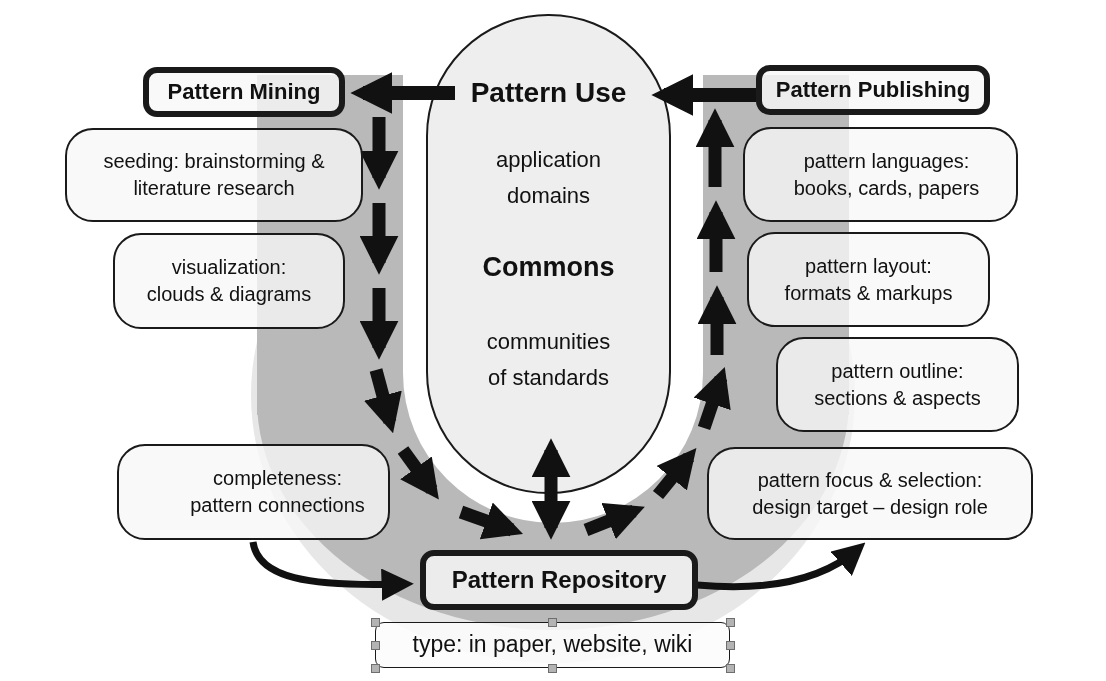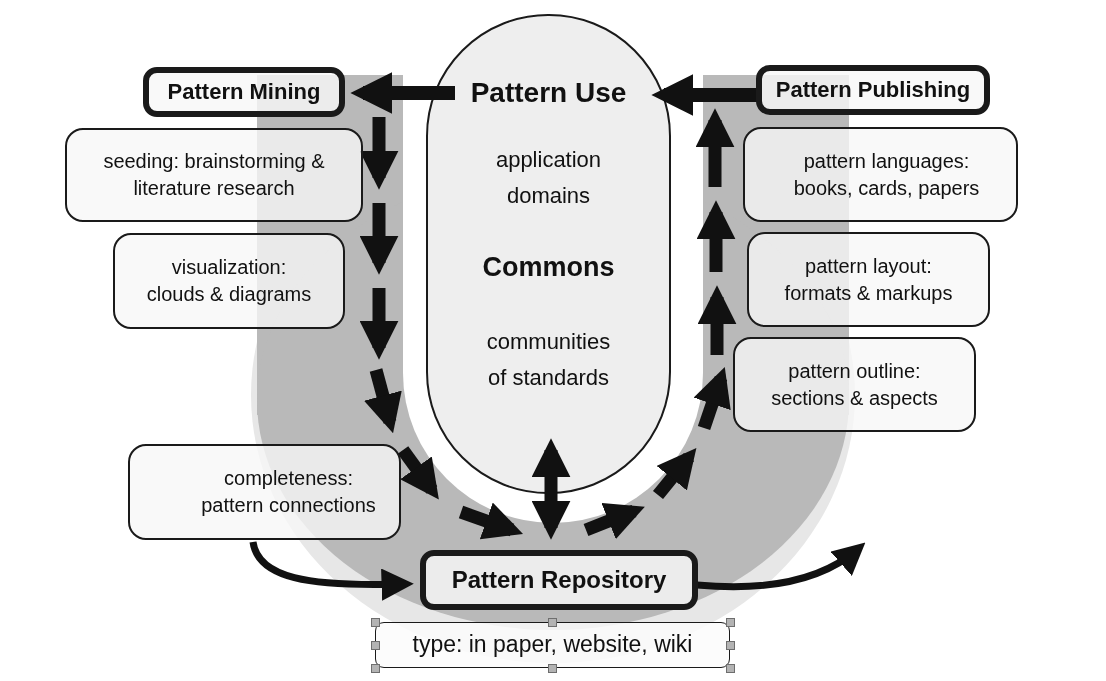--- a/index.html
+++ b/index.html
@@ -10,21 +10,21 @@
   }
   #bg-svg{position:absolute;left:0;top:0;width:1106px;height:681px;}
   .halo{fill:#e7e7e7;}
   .band{fill:#b9b9b9;}
   .gap{fill:#ffffff;}
   .hub{fill:#eeeeee;stroke:#1a1a1a;stroke-width:2;}
   .flow{stroke:#111111;fill:none;}
   .node{
     position:absolute;display:flex;align-items:center;justify-content:center;
     text-align:center;white-space:pre-line;box-sizing:border-box;
-    background:rgba(247,247,247,0.78);border:2.5px solid #1a1a1a;border-radius:18px;
+    background:rgba(247,247,247,0.78);border:2.5px solid #1a1a1a;border-radius:28px;
     font-size:20px;line-height:1.35;
   }
   .node.title{
     border-width:6px;border-radius:14px;font-weight:bold;font-size:22px;
     background:rgba(248,248,248,0.82);
   }
   .hub-text{
     position:absolute;left:427px;width:243px;display:flex;align-items:center;
     justify-content:center;text-align:center;white-space:pre-line;
   }
@@ -96,29 +96,31 @@
 of standards</div>
 
   <div class="node title" style="left:143px;top:67px;width:202px;height:50px;">Pattern Mining</div>
   <div class="node title" style="left:756px;top:65px;width:234px;height:50px;">Pattern Publishing</div>
   <div class="node title" style="left:420px;top:550px;width:278px;height:60px;font-size:24px;">Pattern Repository</div>
 
   <div class="node" style="left:65px;top:128px;width:298px;height:94px;">seeding: brainstorming &amp;
 literature research</div>
   <div class="node" style="left:113px;top:233px;width:232px;height:96px;">visualization:
 clouds &amp; diagrams</div>
-  <div class="node" style="left:128px;top:444px;width:273px;height:96px;padding-left:48px;">completeness:
+  <div class="node" style="left:117px;top:444px;width:273px;height:96px;padding-left:48px;">completeness:
 pattern connections</div>
 
   <div class="node" style="left:743px;top:127px;width:275px;height:95px;padding-left:12px;">pattern languages:
 books, cards, papers</div>
   <div class="node" style="left:747px;top:232px;width:243px;height:95px;">pattern layout:
 formats &amp; markups</div>
-  <div class="node" style="left:733px;top:337px;width:243px;height:95px;">pattern outline:
+  <div class="node" style="left:776px;top:337px;width:243px;height:95px;">pattern outline:
 sections &amp; aspects</div>
+  <div class="node" style="left:707px;top:447px;width:326px;height:93px;">pattern focus &amp; selection:
+design target – design role</div>
 
   <div class="node" style="left:375px;top:622px;width:355px;height:46px;border-width:1.5px;border-radius:9px;font-size:23px;background:rgba(252,252,252,0.85);">type: in paper, website, wiki</div>
 
   <div class="handle" style="left:371px;top:618px;"></div>
   <div class="handle" style="left:548px;top:618px;"></div>
   <div class="handle" style="left:726px;top:618px;"></div>
   <div class="handle" style="left:371px;top:641px;"></div>
   <div class="handle" style="left:726px;top:641px;"></div>
   <div class="handle" style="left:371px;top:664px;"></div>
   <div class="handle" style="left:548px;top:664px;"></div>

